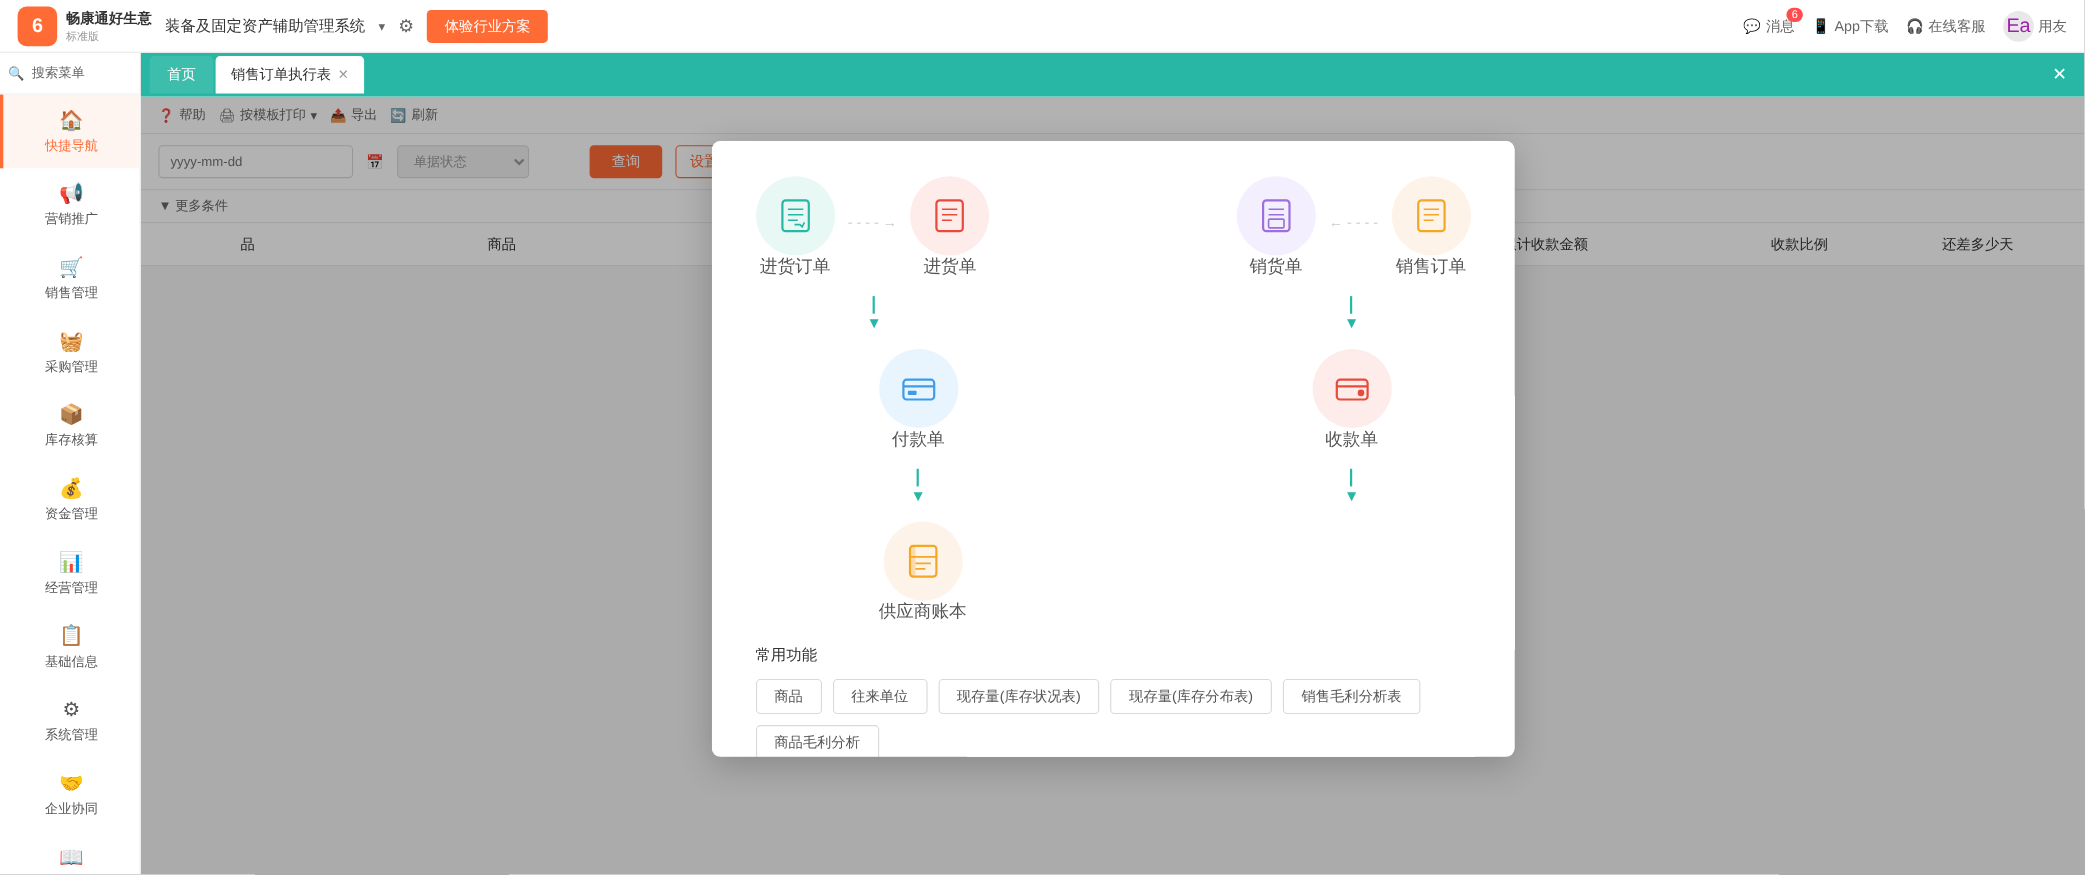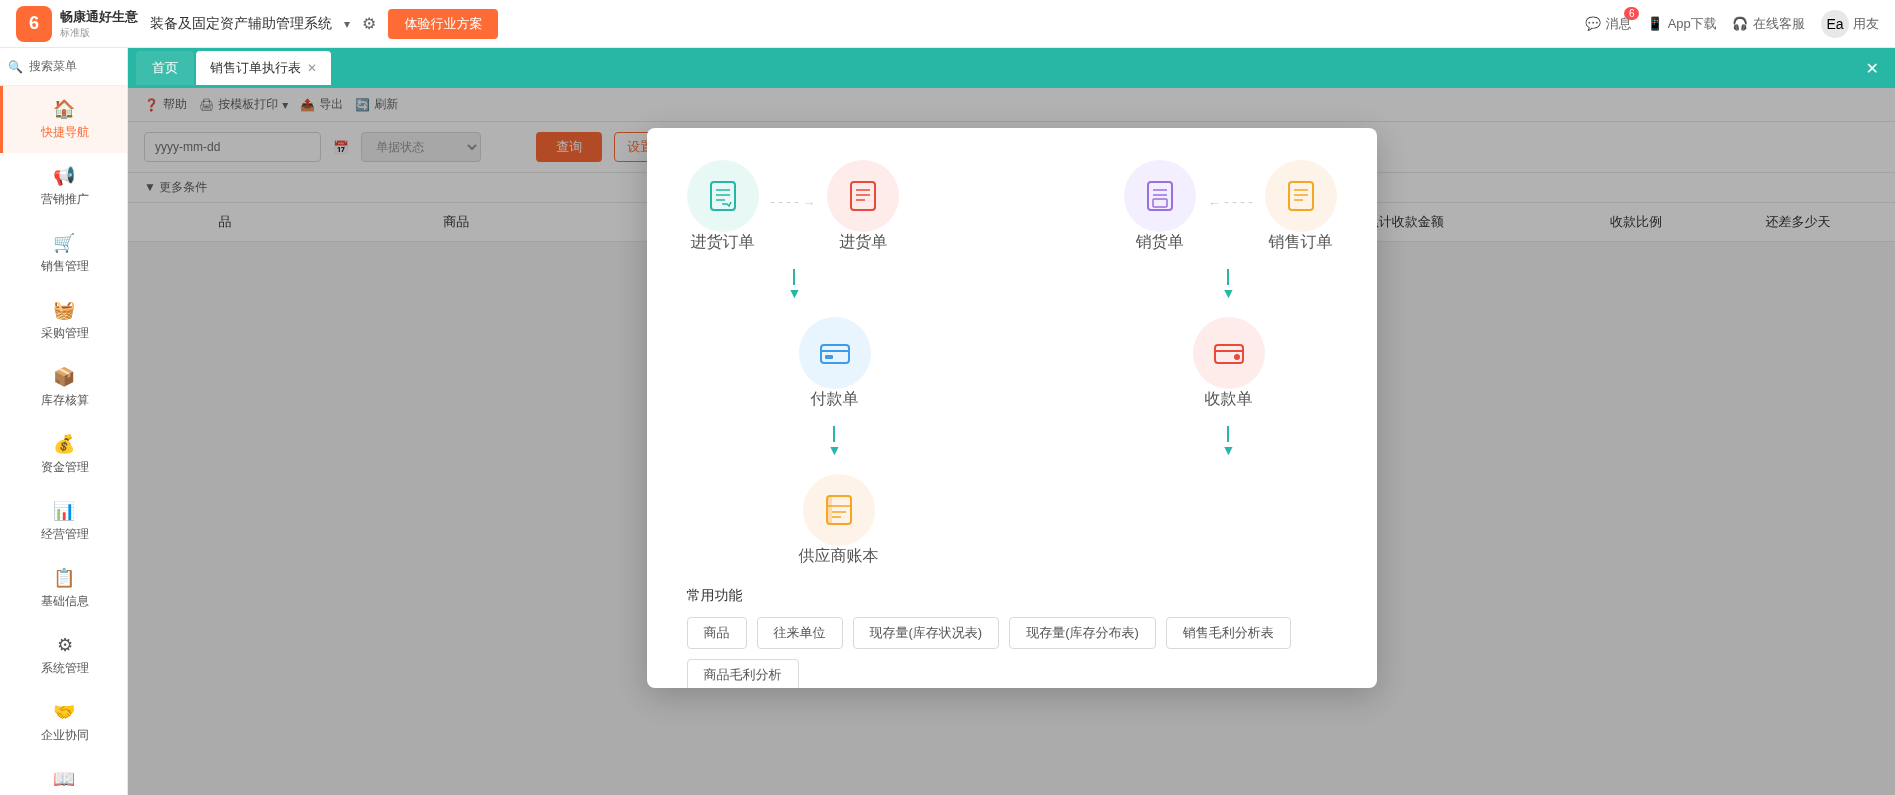--- a/index.html
+++ b/index.html
@@ -20,21 +20,21 @@
     .logo-text { display: flex; flex-direction: column; }
     .logo-title { font-size: 13px; color: #333; font-weight: bold; }
     .logo-subtitle { font-size: 10px; color: #999; }
     .system-title { font-size: 14px; color: #333; font-weight: 500; }
     .dropdown-btn { background: none; border: none; cursor: pointer; color: #666; font-size: 12px; }
     .settings-btn { background: none; border: none; cursor: pointer; color: #666; font-size: 16px; }
     .experience-btn { background: #ff6b35; color: white; border: none; border-radius: 4px; padding: 6px 16px; cursor: pointer; font-size: 13px; text-align: right; }
     .top-right { margin-left: auto; display: flex; align-items: center; gap: 16px; }
     .top-icon-item { display: flex; align-items: center; gap: 4px; cursor: pointer; color: #666; font-size: 13px; position: relative; }
     .badge { background: #ff4d4f; color: white; border-radius: 10px; font-size: 10px; padding: 1px 5px; position: absolute; top: -8px; right: -8px; }
-    .avatar { width: 28px; height: 28px; background: #e8e8e8; border-radius: 50%; display: flex; align-items: center; justify-content: center; color: #000000; font-size: 14px; }
+    .avatar { width: 28px; height: 28px; background: #e8e8e8; border-radius: 50%; display: flex; align-items: center; justify-content: center; color: #a21caf; font-size: 18px; }
 
     
     .sidebar-search { padding: 10px 8px; border-bottom: 1px solid #f0f0f0; display: flex; align-items: center; gap: 6px; color: #666; font-size: 12px; cursor: pointer; }
     .sidebar-item { padding: 12px 8px; display: flex; flex-direction: column; align-items: center; gap: 4px; cursor: pointer; color: #555; font-size: 12px; border-left: 3px solid transparent; }
     .sidebar-item.active { background: #fff5f0; color: #ff6b35; border-left-color: #ff6b35; }
     .sidebar-item-icon { font-size: 18px; }
 
     
     .tab-home { padding: 8px 16px; color: white; font-size: 13px; cursor: pointer; background: rgba(255,255,255,0.1); border-radius: 4px 4px 0 0; }
     .tab-item { display: flex; align-items: center; gap: 6px; padding: 8px 14px; background: white; color: #333; font-size: 13px; border-radius: 4px 4px 0 0; cursor: pointer; }

